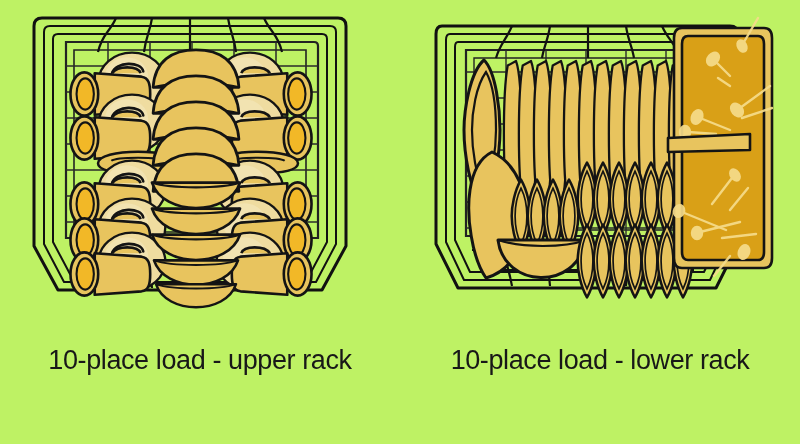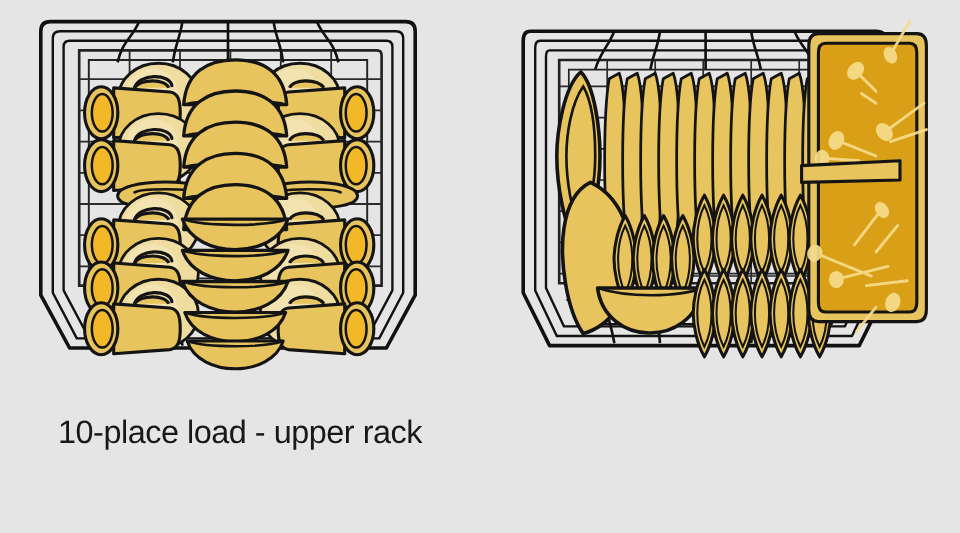--- a/index.html
+++ b/index.html
@@ -11,21 +11,21 @@
   body {
     width: 800px;
     height: 444px;
     overflow: hidden;
     font-family: "Liberation Sans", sans-serif;
   }
   #page {
     position: relative;
     width: 800px;
     height: 444px;
-    background: #e5e5e5;
+    background: #bef264;
   }
   .panel {
     position: absolute;
     top: 0;
     width: 400px;
     height: 444px;
   }
   .panel-left  { left: 0; }
   .panel-right { left: 400px; }
 
@@ -370,15 +370,16 @@
             <path d="M322 238 L356 234"></path>
             <ellipse cx="344" cy="252" rx="5" ry="7" transform="rotate(20 344 252)"></ellipse>
             <path d="M314 276 L330 256"></path>
           </g>
 
           <path d="M268 138 L350 134 L350 150 L268 152 Z" fill="#E8C45E" stroke="#141414" stroke-width="2.6" stroke-linejoin="round"></path>
         </g>
       </svg>
     </div>
 
+    <div class="caption">10-place load - lower rack</div>
   </div>
 
 </div>
 
 </body></html>

